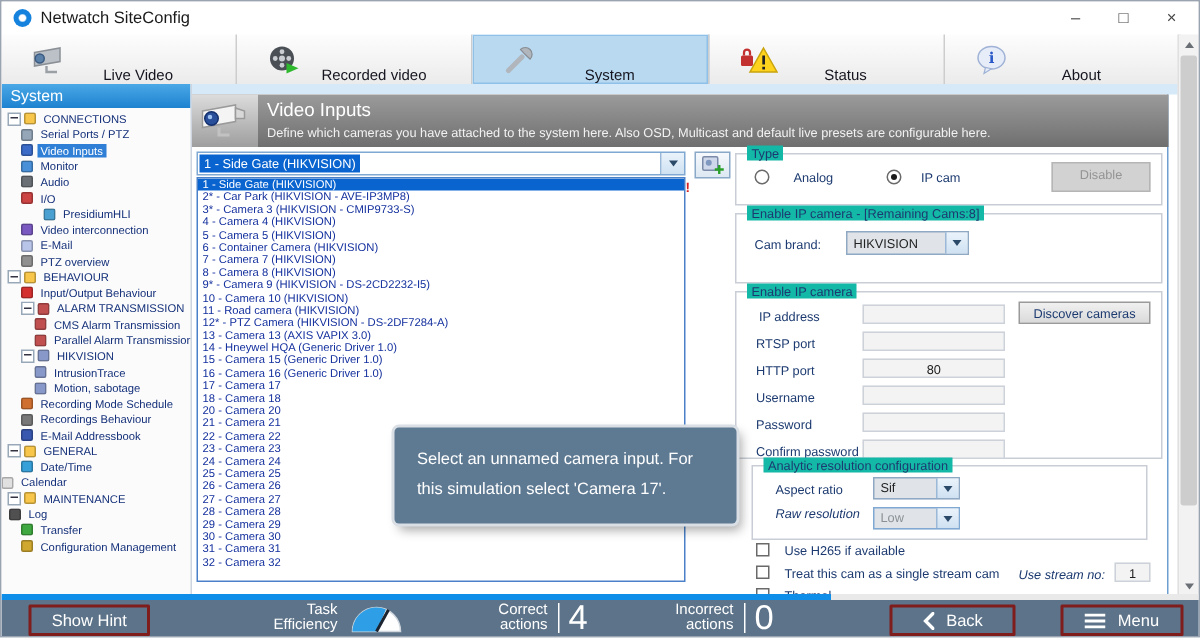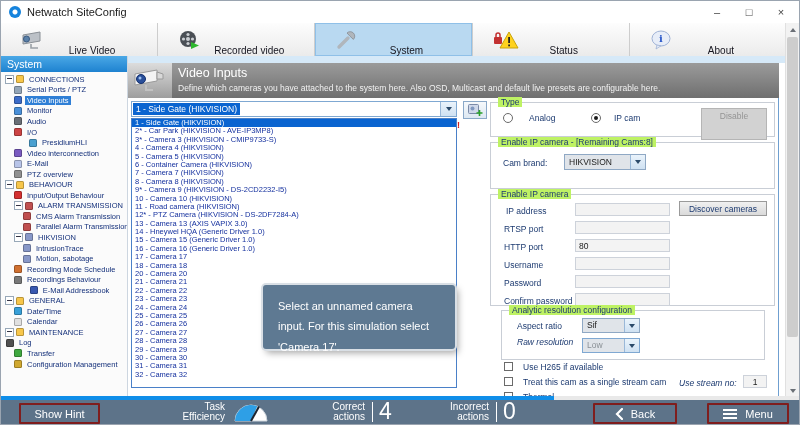--- a/index.html
+++ b/index.html
@@ -38,24 +38,24 @@
   #combo-text{position:absolute;left:1px;top:1px;bottom:1px;background:#0a64d0;color:#fff;font-size:8.5px;line-height:12px;padding:0 3px;white-space:nowrap;}
   #combo-arrow{position:absolute;right:0;top:0;bottom:0;width:15px;background:linear-gradient(#eaf3fb,#cfe1f2);border-left:1px solid #9ab8d8;display:flex;align-items:center;justify-content:center;}
   .tri-down{width:0;height:0;border-left:3.5px solid transparent;border-right:3.5px solid transparent;border-top:4px solid #2b4a6a;}
   .tri-up{width:0;height:0;border-left:3.5px solid transparent;border-right:3.5px solid transparent;border-bottom:4px solid #6a6f76;}
   #tool-btn{position:absolute;left:462px;top:100px;width:22px;height:16px;border:1px solid #8aa8c8;background:linear-gradient(#f6f9fc,#dde8f2);display:flex;align-items:center;justify-content:center;}
   #changes-indicator{position:absolute;left:456px;top:120px;width:4px;height:9px;color:#d42020;font-size:9px;font-weight:bold;line-height:9px;}
   #listbox{position:absolute;left:130px;top:117px;width:326px;height:270px;border:1px solid #4a80c8;background:#fff;box-sizing:border-box;overflow:hidden;}
   .lrow{height:8.4px;line-height:8.5px;font-size:7.5px;color:#14309e;padding-left:3px;white-space:nowrap;}
   .lrow.selected{background:#0a64d0;color:#fff;}
   
-  #tooltip{position:absolute;left:262px;top:284px;width:192px;height:64px;background:#5e7992;border-radius:3px;box-shadow:0 0 0 2px #d9dfe5,3px 4px 7px rgba(0,0,0,.35);z-index:40;color:#fff;font-size:11px;line-height:1.85;padding:11px 15px;box-sizing:border-box;}
+  #tooltip{position:absolute;left:262px;top:284px;width:228px;height:64px;background:#5e7992;border-radius:3px;box-shadow:0 0 0 2px #d9dfe5,3px 4px 7px rgba(0,0,0,.35);z-index:40;color:#fff;font-size:11px;line-height:1.85;padding:11px 15px;box-sizing:border-box;}
   
   .gb{position:absolute;border:1px solid #c9ced6;}
-  .gb-t{position:absolute;top:-6px;left:7px;background:#bef264;padding:0 3px;font-size:8.5px;color:#1c3a70;white-space:nowrap;}
+  .gb-t{position:absolute;top:-6px;left:7px;background:#14b8a6;padding:0 3px;font-size:8.5px;color:#1c3a70;white-space:nowrap;}
   .lbl{position:absolute;font-size:8.5px;color:#1c3a70;white-space:nowrap;}
   .radio{position:absolute;width:10px;height:10px;border:1px solid #6a6a6a;border-radius:50%;background:#fff;box-sizing:border-box;}
   .radio.checked::after{content:"";position:absolute;left:2px;top:2px;right:2px;bottom:2px;background:#1a1a1a;border-radius:50%;}
   .cb{position:absolute;width:9px;height:9px;border:1px solid #6a6a6a;background:#fff;box-sizing:border-box;}
   .field{position:absolute;background:#f3f3f3;border:1px solid #cdd2da;height:13px;width:95px;font-size:8.5px;color:#222;padding:0 3px;line-height:13px;box-sizing:border-box;}
   .btng{position:absolute;background:linear-gradient(#f0f0f0,#dadada);border:1px solid #9a9a9a;font-size:8.5px;color:#1c3a70;text-align:center;box-sizing:border-box;}
   .btng.disabled{background:#d2d2d2;color:#949494;border-color:#b5b5b5;}
   .ddl{position:absolute;background:#e0e4e9;border:1px solid #8fa8c4;font-size:8.5px;color:#222;line-height:14px;padding:0 4px;box-sizing:border-box;}
   .ddl .ddl-arrow{position:absolute;right:0;top:0;bottom:0;width:14px;background:linear-gradient(#eaf3fb,#cfe1f2);border-left:1px solid #9ab8d8;display:flex;align-items:center;justify-content:center;}
   .ddl.dim{color:#8a9096;border-color:#7fa8d2;}
@@ -264,39 +264,39 @@
           <span class="ticon" style="background: rgb(208, 112, 48);"></span>
           <span class="tlabel">Recording Mode Schedule</span>
         </div>
 
         <div class="titem" style="padding-left: 13px;">
 
           <span class="ticon" style="background: rgb(120, 120, 120);"></span>
           <span class="tlabel">Recordings Behaviour</span>
         </div>
 
-        <div class="titem" style="padding-left: 13px; justify-content: center;">
+        <div class="titem" style="padding-left: 13px;">
 
           <span class="ticon" style="background: rgb(56, 88, 176);"></span>
           <span class="tlabel">E-Mail Addressbook</span>
         </div>
 
         <div class="titem" style="padding-left: 4px;">
           <span class="texp" style="display: inline-block;"></span>
           <span class="ticon" style="background: rgb(247, 198, 74);"></span>
           <span class="tlabel">GENERAL</span>
         </div>
 
         <div class="titem" style="padding-left: 13px;">
 
           <span class="ticon" style="background: rgb(56, 160, 216);"></span>
           <span class="tlabel">Date/Time</span>
         </div>
 
-        <div class="titem" style="padding-left: 13px;">
+        <div class="titem" style="">
 
           <span class="ticon" style="background: rgb(224, 224, 224);"></span>
           <span class="tlabel">Calendar</span>
         </div>
 
         <div class="titem" style="padding-left: 4px;">
           <span class="texp" style="display: inline-block;"></span>
           <span class="ticon" style="background: rgb(247, 198, 74);"></span>
           <span class="tlabel">MAINTENANCE</span>
         </div>
@@ -390,21 +390,21 @@
 
   <div id="tooltip">Select an unnamed camera input. For this simulation select 'Camera 17'.</div>
 
   <div class="gb" style="left:489px;top:101px;width:283px;height:33px;">
     <span class="gb-t">Type</span>
   </div>
   <span class="radio" style="left:502px;top:112px;"></span>
   <span class="lbl" style="left:528px;top:112px;">Analog</span>
   <span class="radio checked" style="left:590px;top:112px;"></span>
   <span class="lbl" style="left:613px;top:112px;">IP cam</span>
-  <div class="btng disabled" style="left:700px;top:107px;width:66px;height:32px;line-height:14px;">Disable</div>
+  <div class="btng disabled" style="left:700px;top:107px;width:66px;height:20px;line-height:14px;">Disable</div>
 
   <div class="gb" style="left:489px;top:141px;width:283px;height:45px;">
     <span class="gb-t">Enable IP camera - [Remaining Cams:8]</span>
   </div>
   <span class="lbl" style="left:502px;top:157px;">Cam brand:</span>
   <div class="ddl" style="left:563px;top:153px;width:82px;height:16px;">
     <span>HIKVISION</span>
     <span class="ddl-arrow">
         <span class="tri-down"></span>
       </span>
@@ -419,21 +419,21 @@
           <span class="field frow-field" style="left: 84px; top: 6px;"></span>
         </div>
 
         <div class="iprow" style="position: relative; height: 18px;">
           <span class="lbl frow-label" style="left: 13px; top: 9px;">RTSP port</span>
           <span class="field frow-field" style="left: 84px; top: 6px;"></span>
         </div>
 
         <div class="iprow" style="position: relative; height: 18px;">
           <span class="lbl frow-label" style="left: 13px; top: 9px;">HTTP port</span>
-          <span class="field frow-field" style="left: 84px; top: 6px;">80</span>
+          <span class="field frow-field" style="left: 84px; top: 6px; text-align: center;">80</span>
         </div>
 
         <div class="iprow" style="position: relative; height: 18px;">
           <span class="lbl frow-label" style="left: 13px; top: 9px;">Username</span>
           <span class="field frow-field" style="left: 84px; top: 6px;"></span>
         </div>
 
         <div class="iprow" style="position: relative; height: 18px;">
           <span class="lbl frow-label" style="left: 13px; top: 9px;">Password</span>
           <span class="field frow-field" style="left: 84px; top: 6px;"></span>

